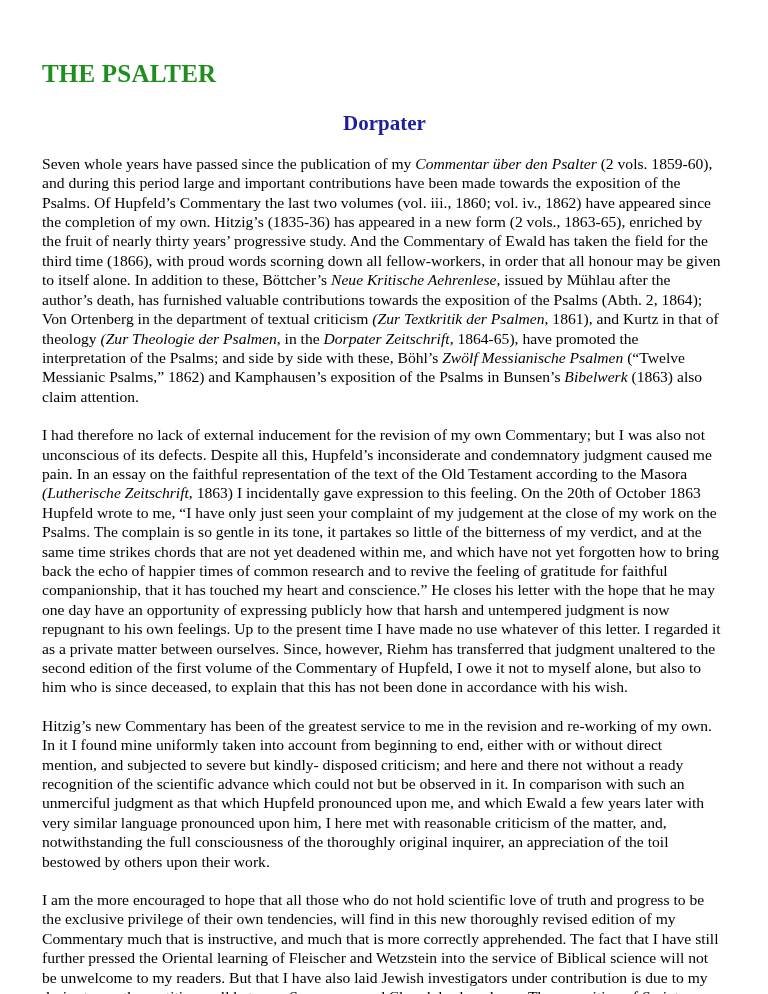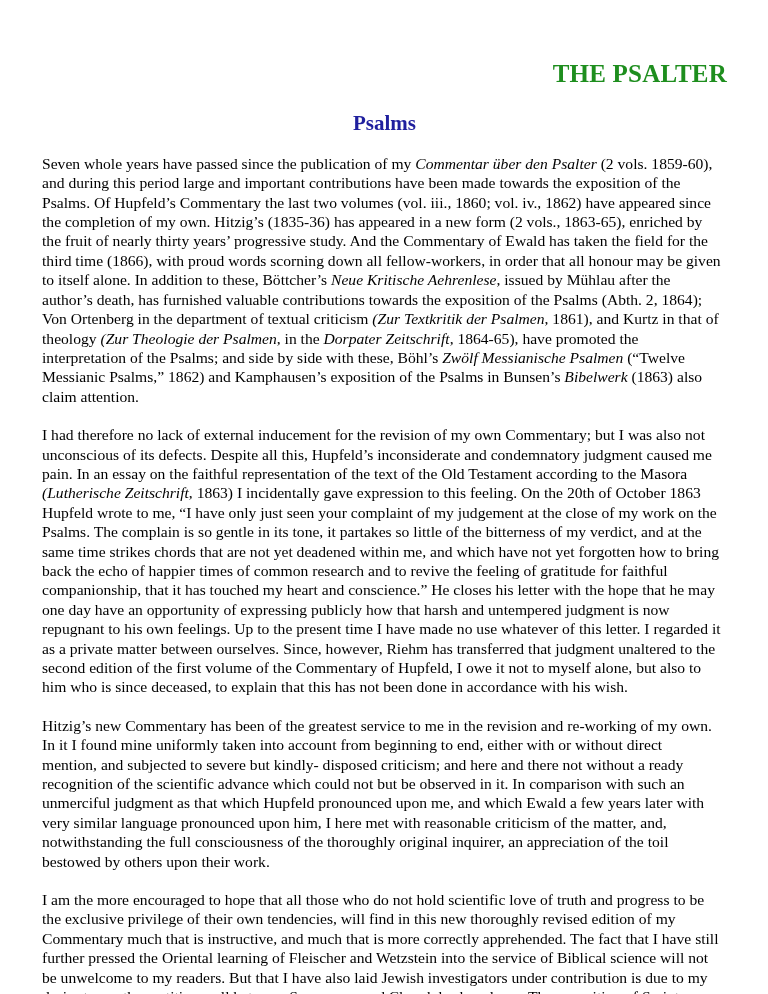--- a/index.html
+++ b/index.html
@@ -15,21 +15,21 @@
     color: #000000;
   }
   .page {
     box-sizing: border-box;
     width: 768px;
     height: 994px;
     padding: 60px 41px 0 42px;
   }
   .doc-title {
     margin: 0;
-    text-align: right;
+    text-align: left;
     font-size: 25px;
     font-weight: bold;
     line-height: 1.15;
     letter-spacing: 0.2px;
   }
   .preface-heading {
     margin: 23px 0 0 0;
     text-align: center;
     font-size: 21px;
     font-weight: bold;
@@ -46,20 +46,20 @@
   }
   .para i {
     font-style: italic;
   }
 </style>
 </head>
 <body>
 
 <main class="page">
   <h1 class="doc-title" style="color: rgb(30, 142, 30);">THE PSALTER</h1>
-  <h2 class="preface-heading" style="color: rgb(31, 31, 158);">Psalms</h2>
+  <h2 class="preface-heading" style="color: rgb(31, 31, 158);">Dorpater</h2>
   <section class="doc-body" style="color: rgb(0, 0, 0);">
       <p class="para"><span>Seven whole years have passed since the publication of my </span><i>Commentar über den Psalter</i><span> (2 vols. 1859-60), and during this period large and important contributions have been made towards the exposition of the Psalms. Of Hupfeld’s Commentary the last two volumes (vol. iii., 1860; vol. iv., 1862) have appeared since the completion of my own. Hitzig’s (1835-36) has appeared in a new form (2 vols., 1863-65), enriched by the fruit of nearly thirty years’ progressive study. And the Commentary of Ewald has taken the field for the third time (1866), with proud words scorning down all fellow-workers, in order that all honour may be given to itself alone. In addition to these, Böttcher’s </span><i>Neue Kritische Aehrenlese</i><span>, issued by Mühlau after the author’s death, has furnished valuable contributions towards the exposition of the Psalms (Abth. 2, 1864); Von Ortenberg in the department of textual criticism </span><i>(Zur Textkritik der Psalmen</i><span>, 1861), and Kurtz in that of theology </span><i>(Zur Theologie der Psalmen</i><span>, in the </span><i>Dorpater Zeitschrift</i><span>, 1864-65), have promoted the interpretation of the Psalms; and side by side with these, Böhl’s </span><i>Zwölf Messianische Psalmen</i><span> (“Twelve Messianic Psalms,” 1862) and Kamphausen’s exposition of the Psalms in Bunsen’s </span><i>Bibelwerk</i><span> (1863) also claim attention.</span></p>
       <p class="para"><span>I had therefore no lack of external inducement for the revision of my own Commentary; but I was also not unconscious of its defects. Despite all this, Hupfeld’s inconsiderate and condemnatory judgment caused me pain. In an essay on the faithful representation of the text of the Old Testament according to the Masora </span><i>(Lutherische Zeitschrift</i><span>, 1863) I incidentally gave expression to this feeling. On the 20th of October 1863 Hupfeld wrote to me, “I have only just seen your complaint of my judgement at the close of my work on the Psalms. The complain is so gentle in its tone, it partakes so little of the bitterness of my verdict, and at the same time strikes chords that are not yet deadened within me, and which have not yet forgotten how to bring back the echo of happier times of common research and to revive the feeling of gratitude for faithful companionship, that it has touched my heart and conscience.” He closes his letter with the hope that he may one day have an opportunity of expressing publicly how that harsh and untempered judgment is now repugnant to his own feelings. Up to the present time I have made no use whatever of this letter. I regarded it as a private matter between ourselves. Since, however, Riehm has transferred that judgment unaltered to the second edition of the first volume of the Commentary of Hupfeld, I owe it not to myself alone, but also to him who is since deceased, to explain that this has not been done in accordance with his wish.</span></p>
       <p class="para"><span>Hitzig’s new Commentary has been of the greatest service to me in the revision and re-working of my own. In it I found mine uniformly taken into account from beginning to end, either with or without direct mention, and subjected to severe but kindly- disposed criticism; and here and there not without a ready recognition of the scientific advance which could not but be observed in it. In comparison with such an unmerciful judgment as that which Hupfeld pronounced upon me, and which Ewald a few years later with very similar language pronounced upon him, I here met with reasonable criticism of the matter, and, notwithstanding the full consciousness of the thoroughly original inquirer, an appreciation of the toil bestowed by others upon their work.</span></p>
       <p class="para"><span>I am the more encouraged to hope that all those who do not hold scientific love of truth and progress to be the exclusive privilege of their own tendencies, will find in this new thoroughly revised edition of my Commentary much that is instructive, and much that is more correctly apprehended. The fact that I have still further pressed the Oriental learning of Fleischer and Wetzstein into the service of Biblical science will not be unwelcome to my readers. But that I have also laid Jewish investigators under contribution is due to my desire to see the partition wall between Synagogue and Church broken down. The exposition of Scripture has not only to serve the Church of the present, but also to help in building up the Church of the future. In this spirit I commend the</span></p>
     </section>
 </main>
 
 </body></html>

